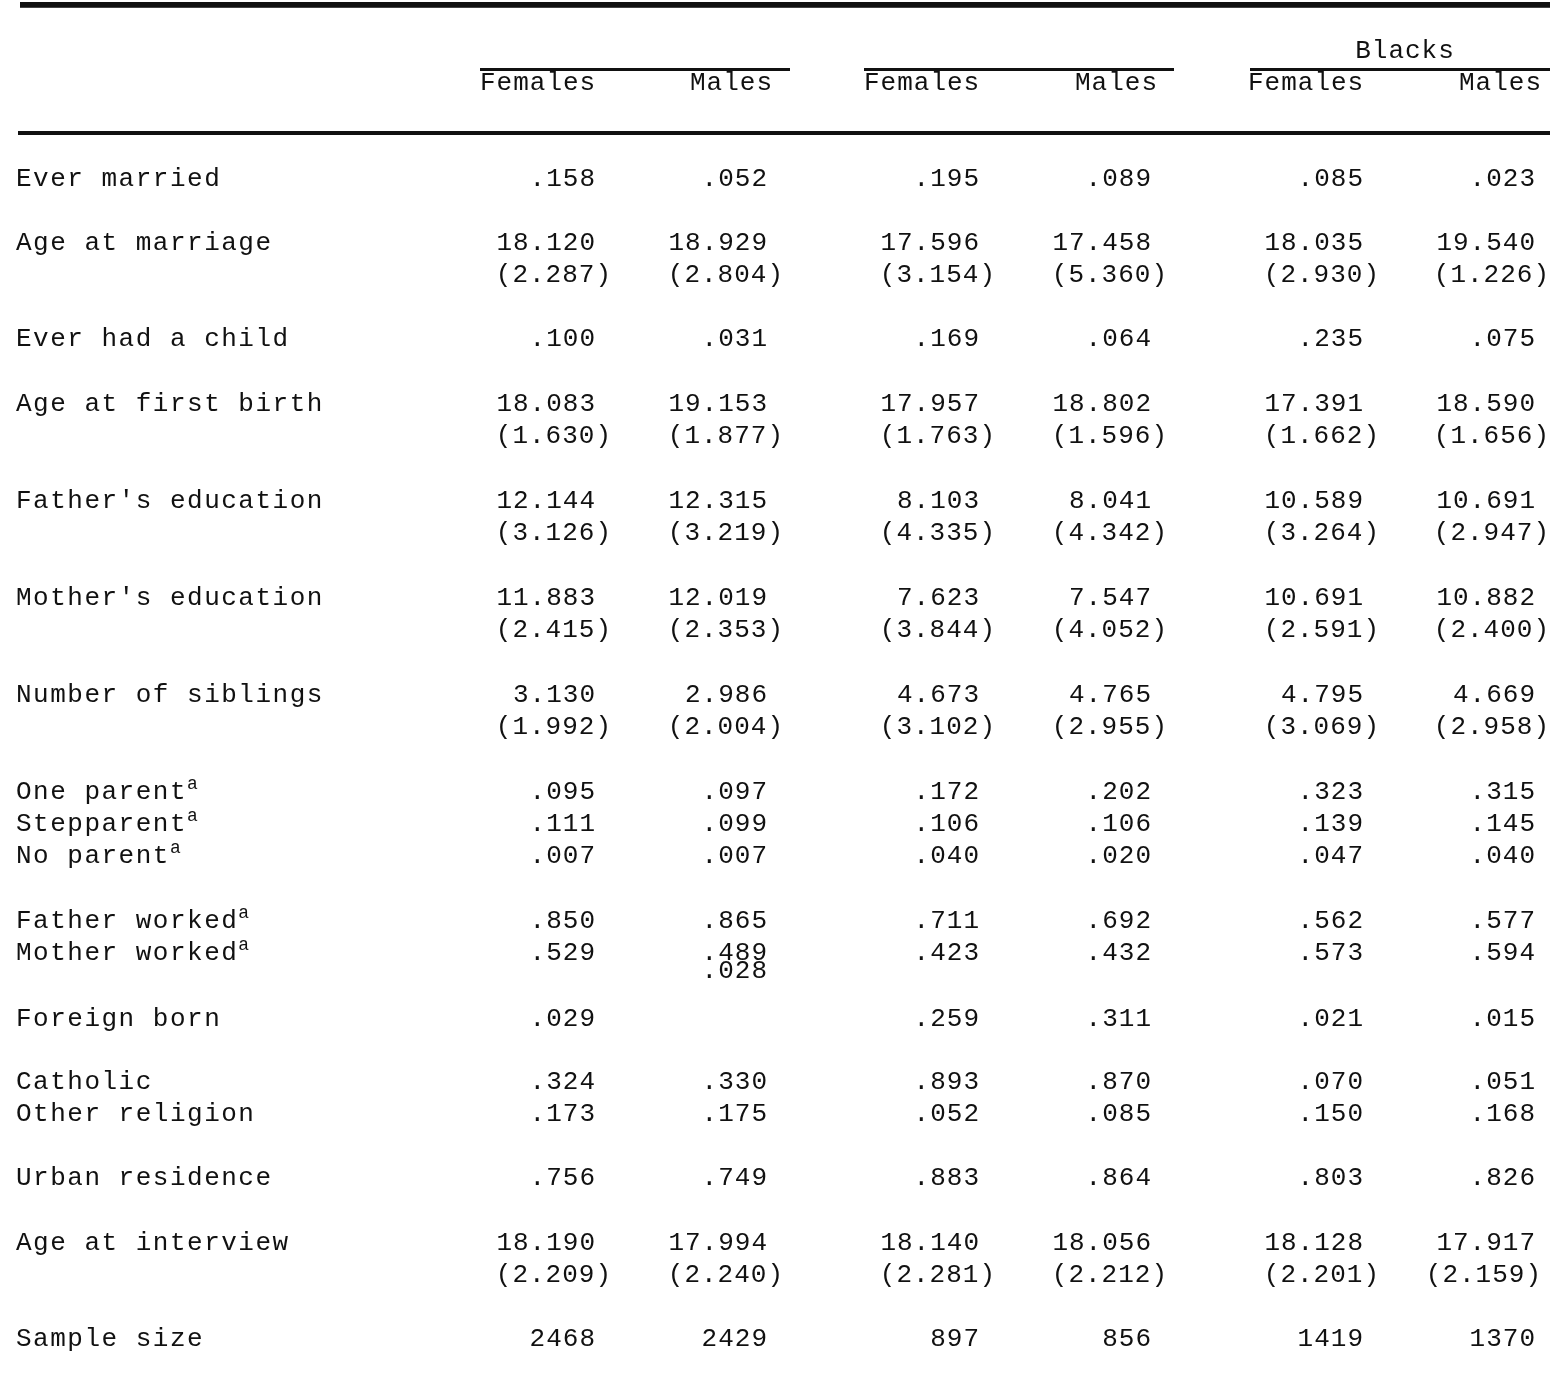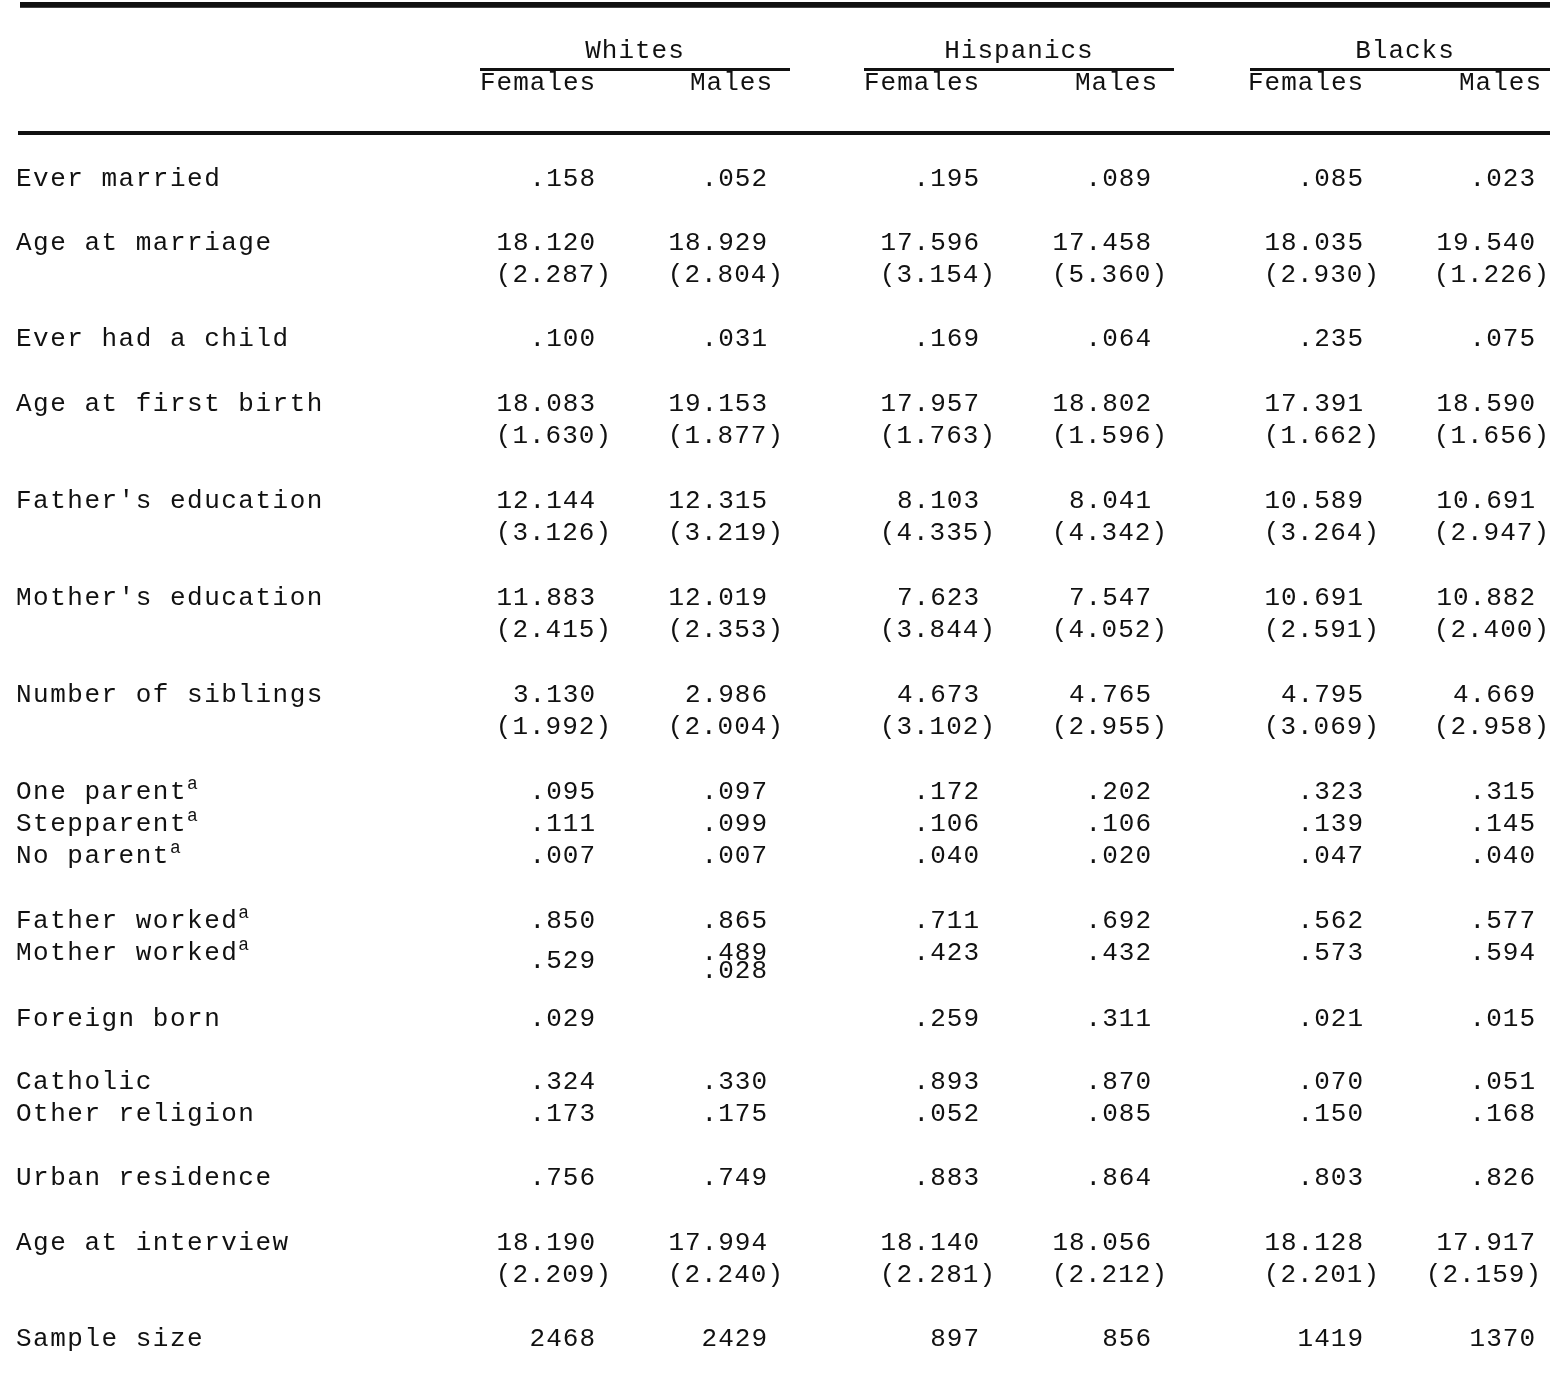--- a/index.html
+++ b/index.html
@@ -38,23 +38,21 @@
       letter-spacing: 1px;
     }
     .sd { position: absolute; font-size: 26px; text-align: right; white-space: nowrap; letter-spacing: 1px; }
   </style>
 </head>
 <body>
 
 <div class="page">
   <div class="rule-top"></div>
 
-  <div class="group-head" style="left:480px;width:310px;">Whites</div>
   <div class="group-line" style="left:480px;width:310px;"></div>
-  <div class="group-head" style="left:864px;width:310px;">Hispanics</div>
   <div class="group-line" style="left:864px;width:310px;"></div>
   <div class="group-head" style="left:1250px;width:310px;">Blacks</div>
   <div class="group-line" style="left:1250px;width:300px;"></div>
 
   <div class="sub-head" style="left:480px;">Females</div>
   <div class="sub-head" style="left:690px;">Males</div>
   <div class="sub-head" style="left:864px;">Females</div>
   <div class="sub-head" style="left:1075px;">Males</div>
   <div class="sub-head" style="left:1248px;">Females</div>
   <div class="sub-head" style="left:1459px;">Males</div>
@@ -163,21 +161,21 @@
       <div class="cell" style="top: 841px; right: 186px;">.047</div>
       <div class="cell" style="top: 841px; right: 14px;">.040</div>
       <div class="label" style="left: 16px; top: 906px;"><span>Father worked</span><sup>a</sup></div>
       <div class="cell" style="top: 906px; right: 954px;">.850</div>
       <div class="cell" style="top: 906px; right: 782px;">.865</div>
       <div class="cell" style="top: 906px; right: 570px;">.711</div>
       <div class="cell" style="top: 906px; right: 398px;">.692</div>
       <div class="cell" style="top: 906px; right: 186px;">.562</div>
       <div class="cell" style="top: 906px; right: 14px;">.577</div>
       <div class="label" style="left: 16px; top: 938px;"><span>Mother worked</span><sup>a</sup></div>
-      <div class="cell" style="top: 938px; right: 954px; margin-top: 8px;">.529</div>
+      <div class="cell" style="top: 938px; right: 954px;">.529</div>
       <div class="cell" style="top: 938px; right: 782px;">.489</div>
       <div class="cell" style="top: 938px; right: 570px;">.423</div>
       <div class="cell" style="top: 938px; right: 398px;">.432</div>
       <div class="cell" style="top: 938px; right: 186px;">.573</div>
       <div class="cell" style="top: 938px; right: 14px;">.594</div>
       <div class="label" style="left: 16px; top: 1004px;"><span>Foreign born</span></div>
       <div class="cell" style="top: 1004px; right: 954px;">.029</div>
       <div class="cell" style="top: 956px; right: 782px;">.028</div>
       <div class="cell" style="top: 1004px; right: 570px;">.259</div>
       <div class="cell" style="top: 1004px; right: 398px;">.311</div>

